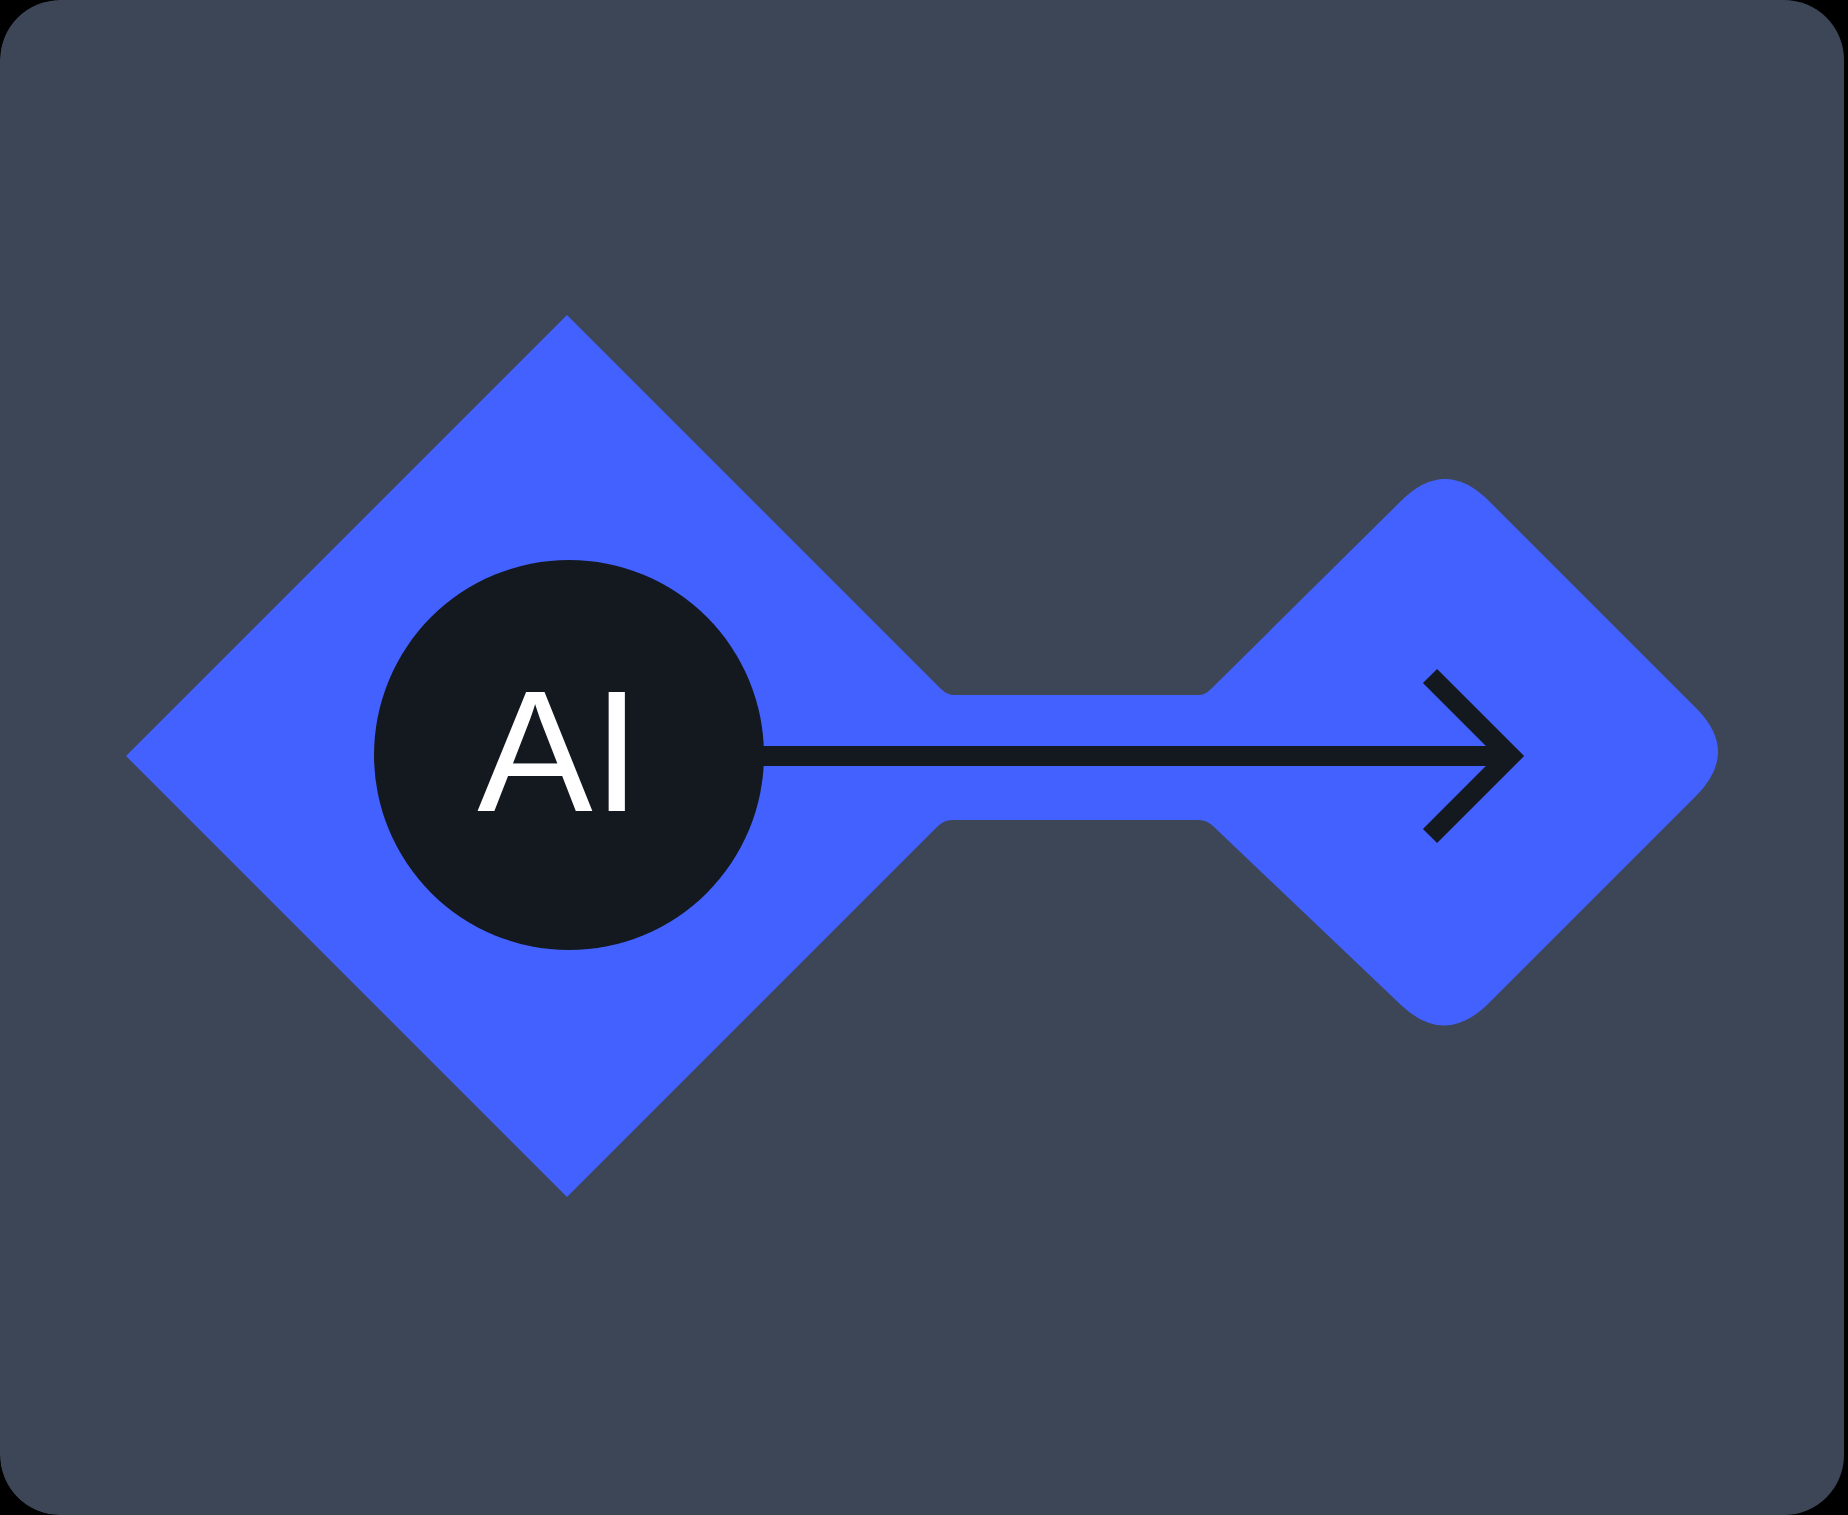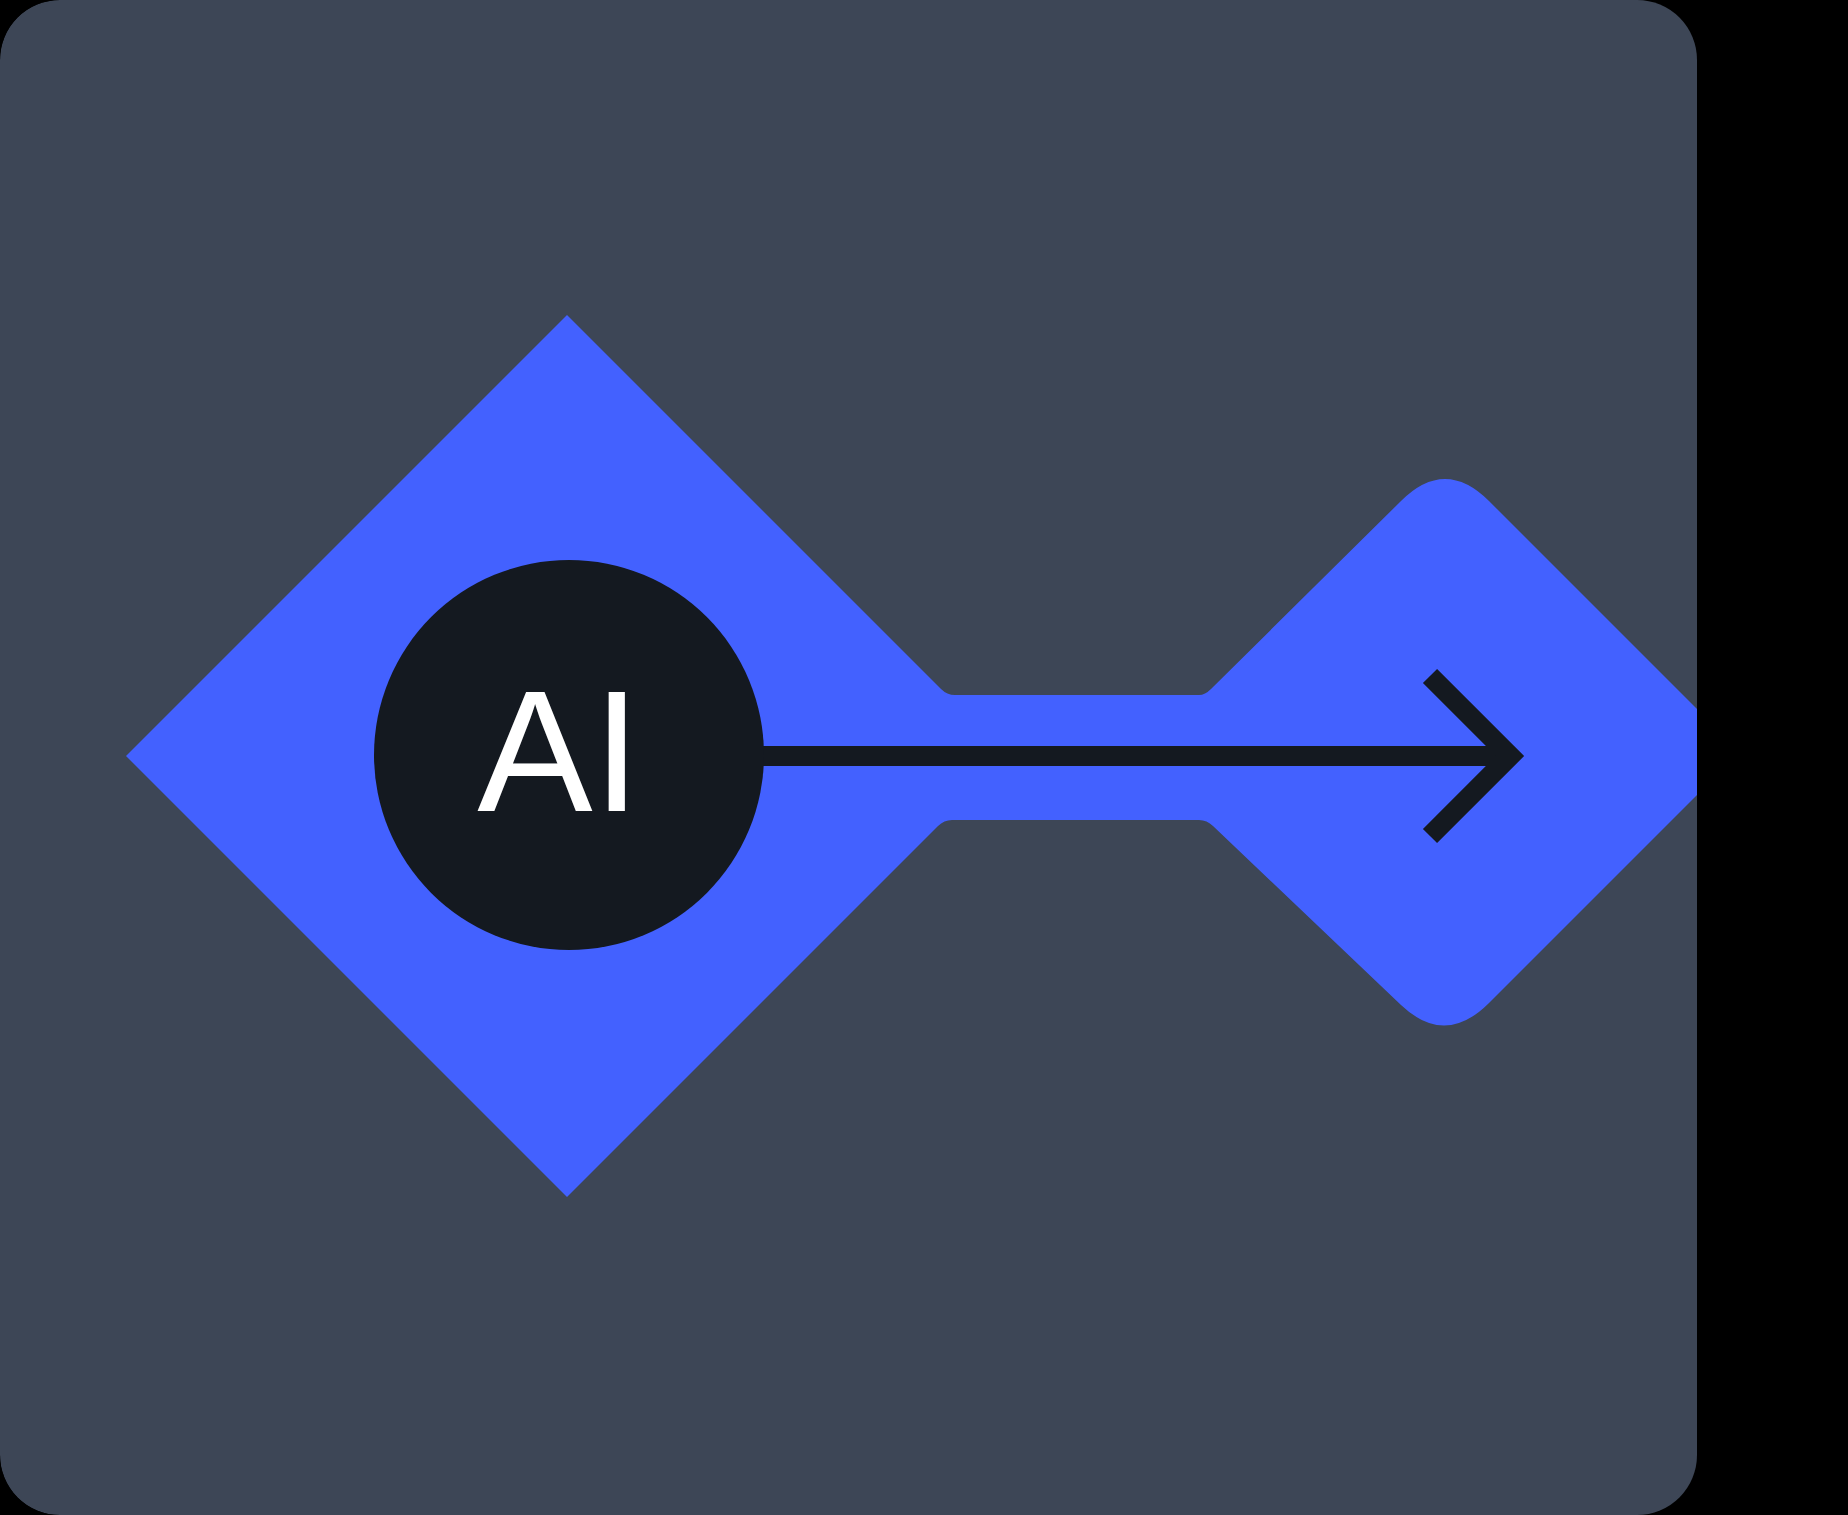--- a/index.html
+++ b/index.html
@@ -7,21 +7,21 @@
     padding: 0;
     background: #000000;
     width: 1848px;
     height: 1515px;
     overflow: hidden;
   }
   .card {
     position: absolute;
     left: 0;
     top: 0;
-    width: 1697px;
+    width: 1844px;
     height: 1515px;
     border-radius: 60px;
     overflow: hidden;
   }
   .card svg {
     position: absolute;
     left: 0;
     top: 0;
     display: block;
   }

